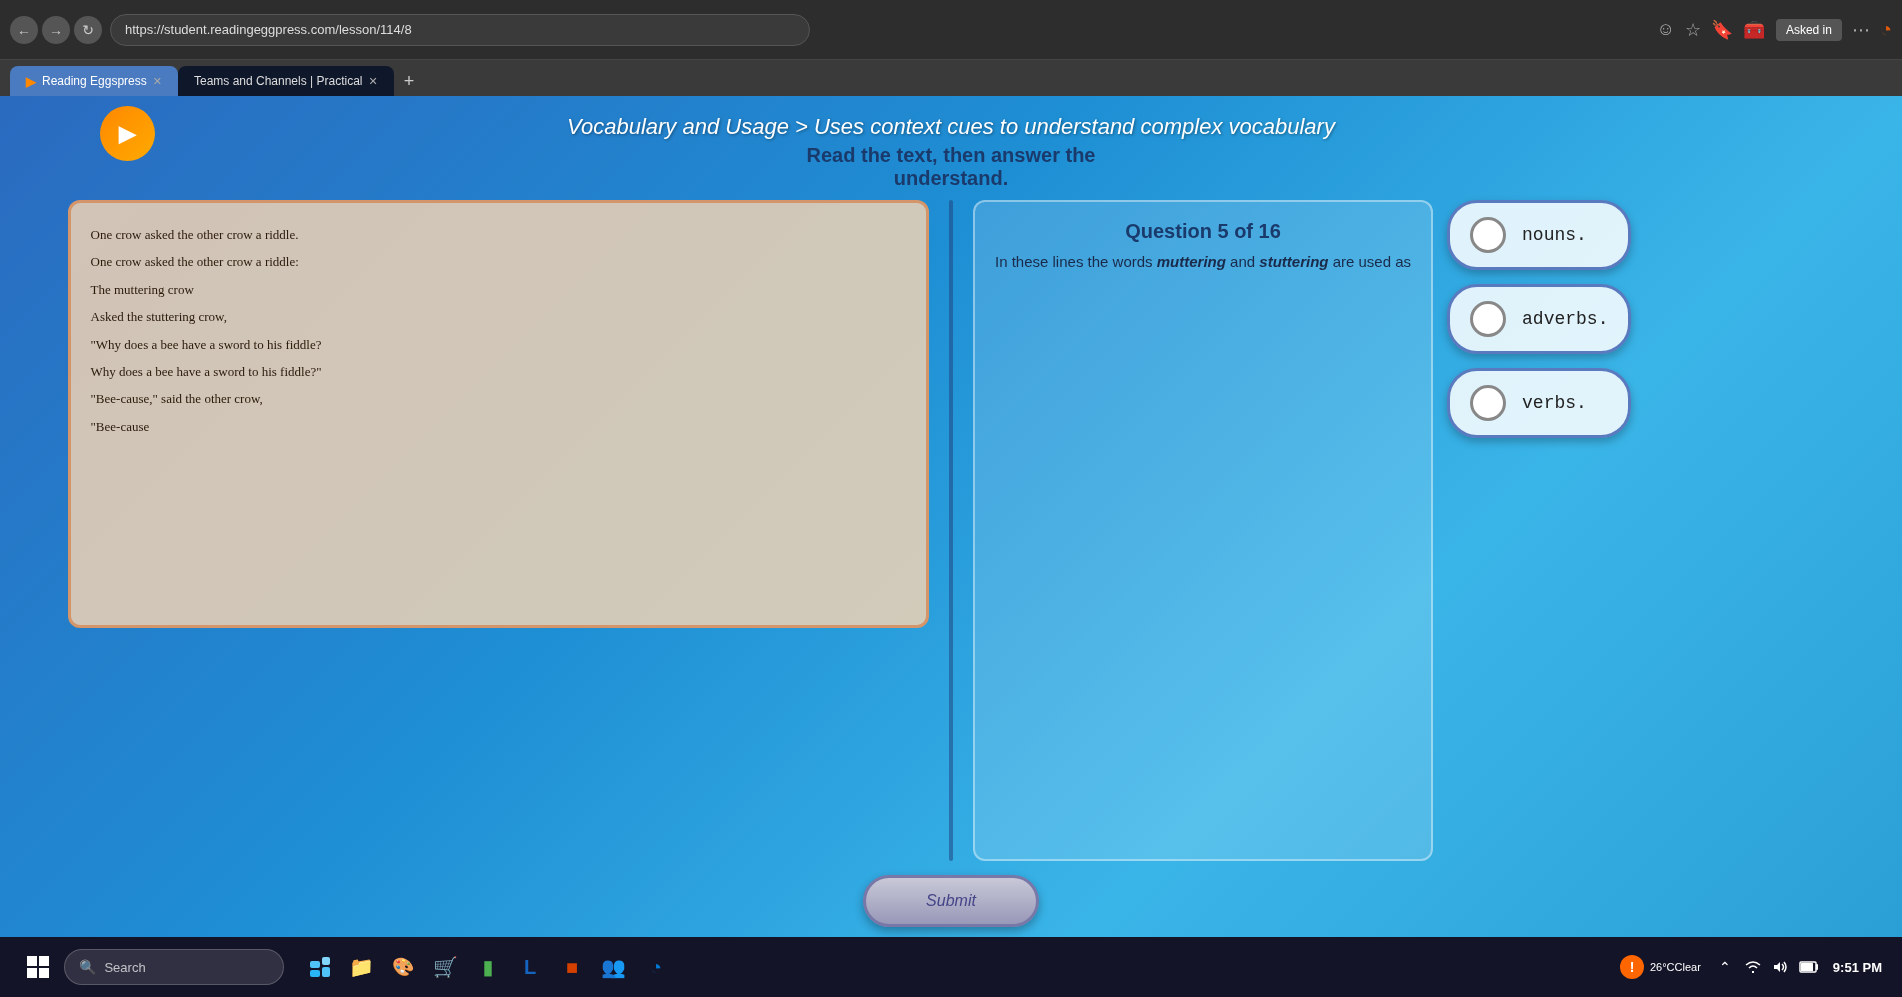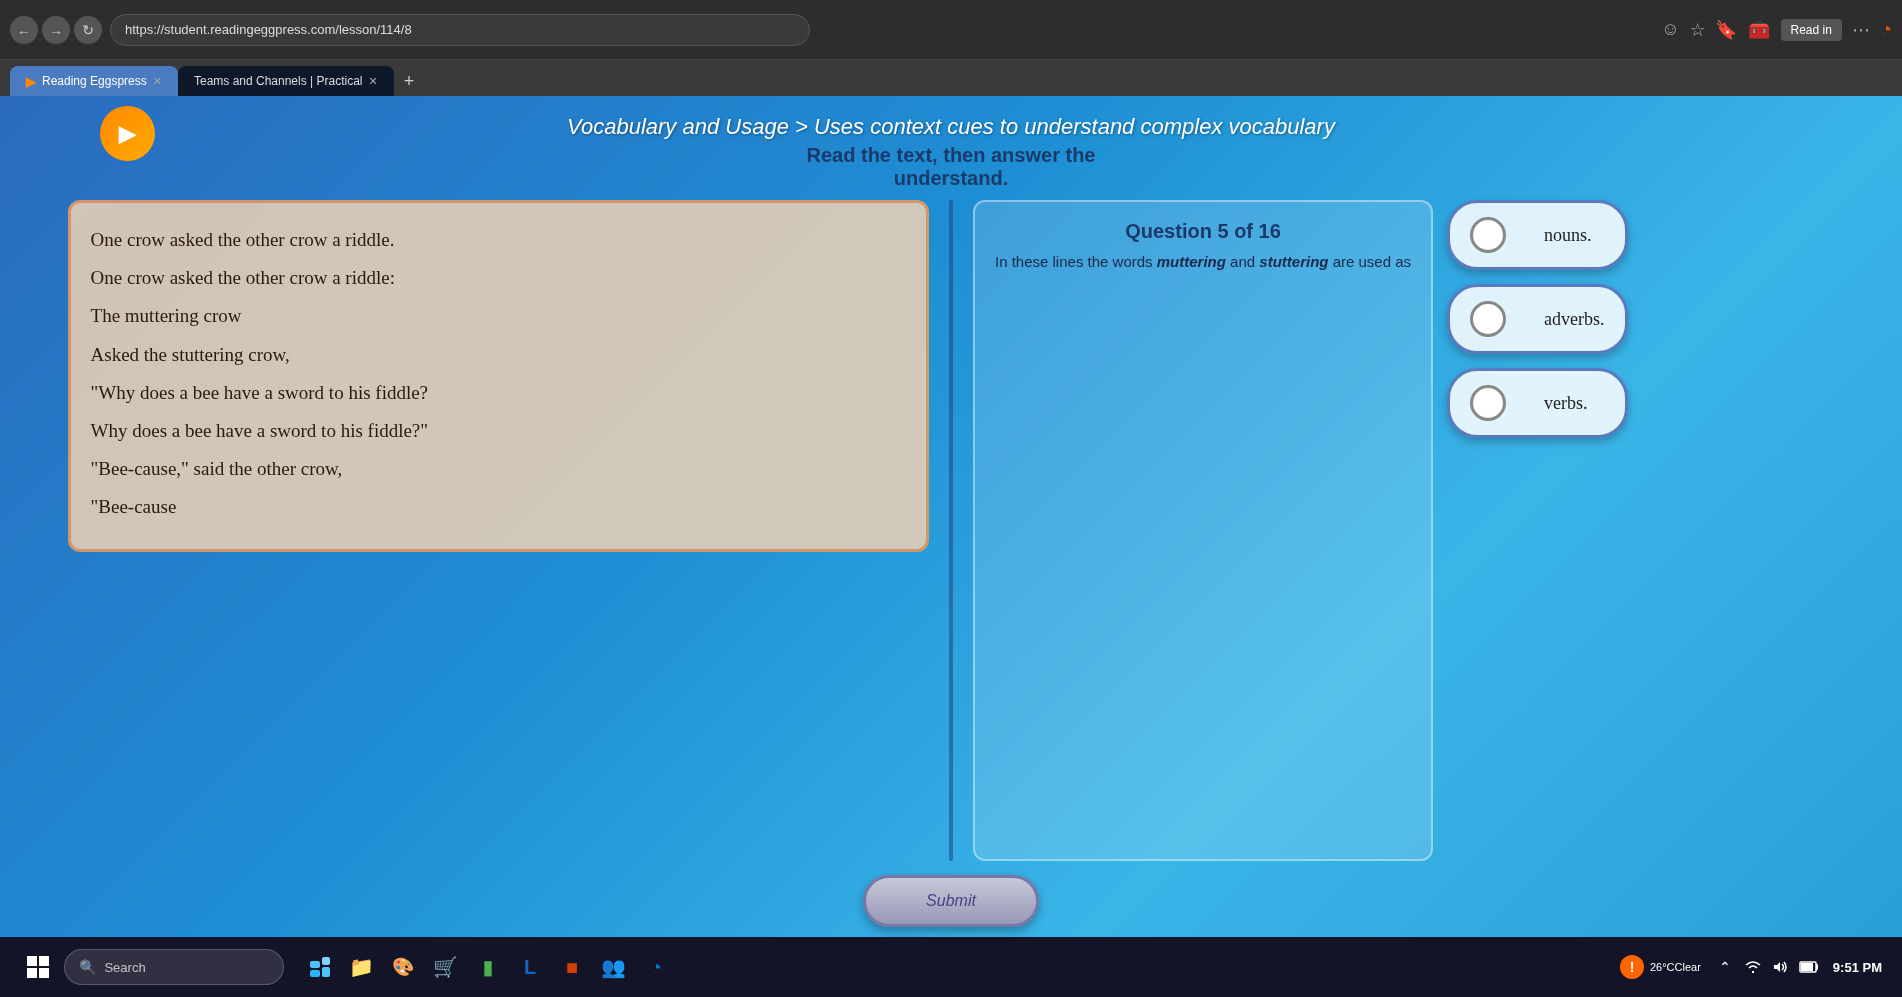--- a/index.html
+++ b/index.html
@@ -128,25 +128,25 @@
       flex: 1;
       display: flex;
       flex-direction: column;
       position: relative;
     }
     .reading-box {
       background: rgba(240, 210, 180, 0.85);
       border-radius: 12px;
       border: 3px solid #d4956a;
       padding: 20px 30px 20px 20px;
-      height: 352px;
+      height: 428px;
       overflow-y: auto;
       position: relative;
       font-family: 'Georgia', serif;
-      font-size: 19px;
+      font-size: 13px;
       line-height: 1.8;
       color: #2a1a0a;
     }
     .reading-box::-webkit-scrollbar {
       width: 12px;
     }
     .reading-box::-webkit-scrollbar-track {
       background: #e8c9a0;
     }
     .reading-box::-webkit-scrollbar-thumb {
@@ -214,22 +214,21 @@
       border: 3px solid #888;
       background: white;
       flex-shrink: 0;
       display: flex;
       align-items: center;
       justify-content: center;
     }
     .answer-label {
       font-size: 18px;
       color: #222;
-      font-family: Liberation Serif, serif;
-      margin-left: 22px;
+      font-family: Liberation Mono, monospace;
     }
 
     
     .submit-area {
       display: flex;
       justify-content: center;
       margin-top: 14px;
       margin-bottom: 10px;
     }
     .submit-btn {
@@ -395,21 +394,21 @@
     <button class="nav-btn">↻</button>
   </div>
   <div class="address-bar">
     <span>https://student.readingeggpress.com/lesson/114/8</span>
   </div>
   <div style="display:flex;gap:10px;margin-left:auto;align-items:center;">
     <span style="color:#aaa;font-size:18px;">☺</span>
     <span style="color:#aaa;font-size:18px;">☆</span>
     <span style="color:#aaa;font-size:18px;">🔖</span>
     <span style="color:#aaa;font-size:18px;">🧰</span>
-    <button style="background:#555;border:none;border-radius:4px;color:white;padding:4px 10px;cursor:pointer;font-size:12px;">Read in</button>
+    <button style="background:#555;border:none;border-radius:4px;color:white;padding:4px 10px;cursor:pointer;font-size:12px;">Asked in</button>
     <span style="color:#aaa;font-size:18px;">⋯</span>
     <span style="color:#e05a0a;font-size:20px;">◔</span>
   </div>
 </div>
 
 <div class="tabs-bar">
   <div class="tab active">
     <span style="color:#ff8800;font-weight:bold;font-size:13px;">▶</span>
     <span>Reading Eggspress</span>
     <span class="tab-close">✕</span>

